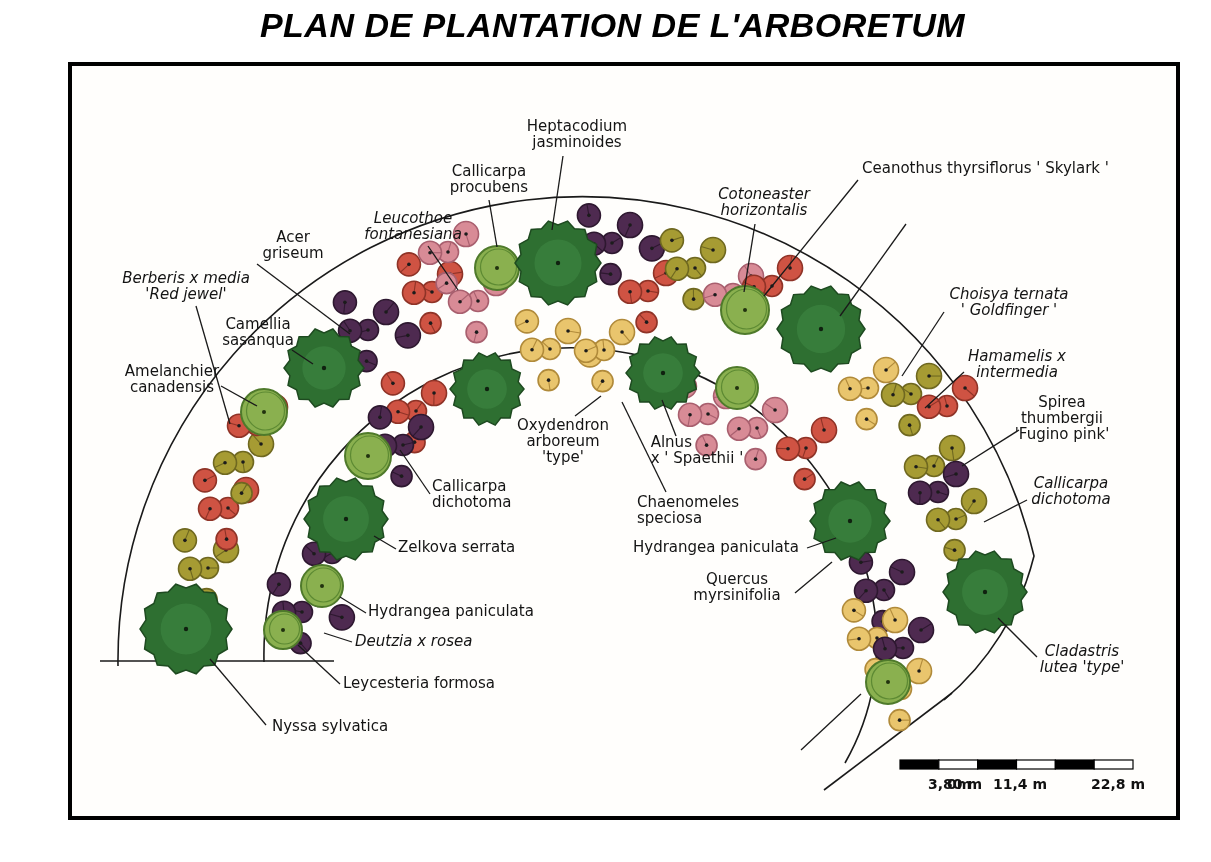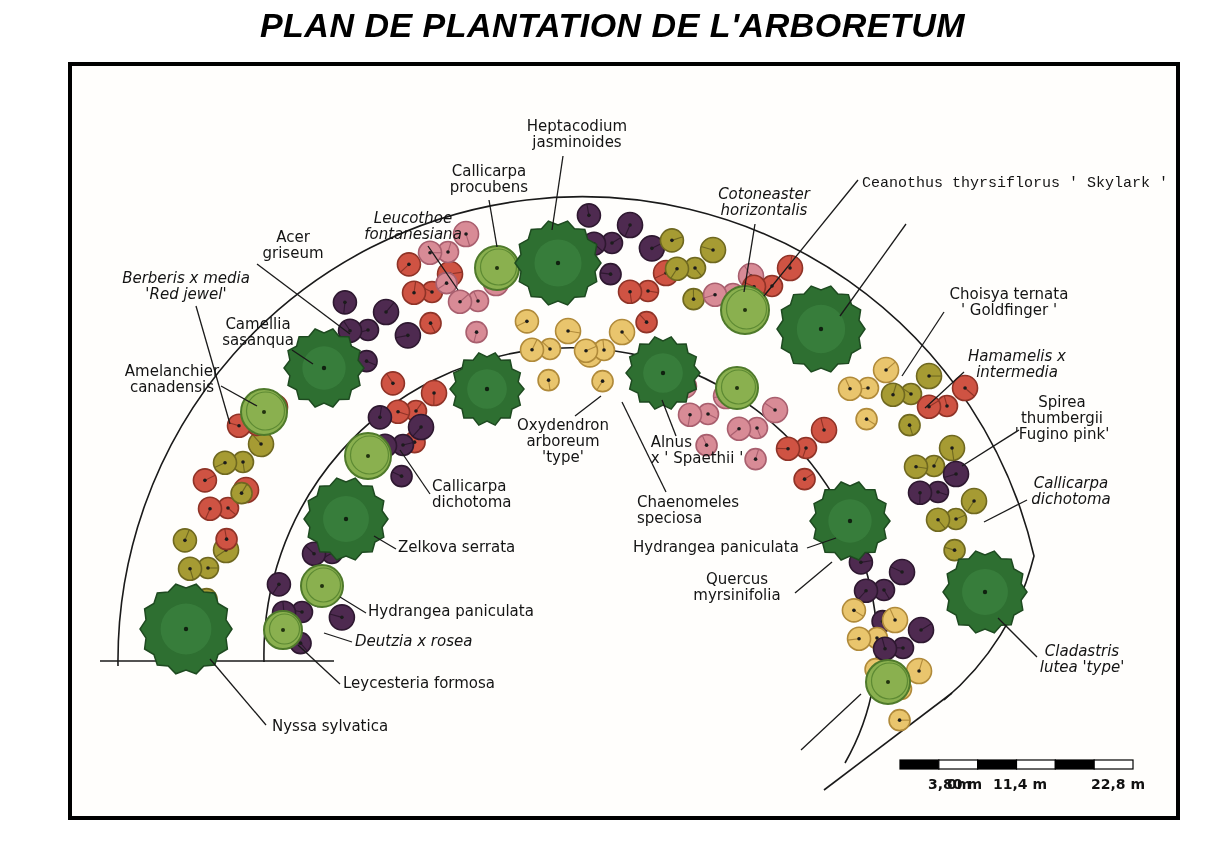--- a/index.html
+++ b/index.html
@@ -555,24 +555,24 @@
         <div>sasanqua</div>
       </div>
       <div class="plant-label" style="top: 363px; left: 172px; transform: translateX(-50%); text-align: center;">
         <div>Amelanchier</div>
         <div>canadensis</div>
       </div>
       <div class="plant-label script" style="top: 186px; left: 764px; transform: translateX(-50%); text-align: center;">
         <div>Cotoneaster</div>
         <div>horizontalis</div>
       </div>
-      <div class="plant-label" style="top: 176px; left: 862px; font-family: Liberation Mono, monospace;">
+      <div class="plant-label" style="top: 160px; left: 862px;">
         <div>Ceanothus thyrsiflorus ' Skylark '</div>
       </div>
-      <div class="plant-label" style="top: 286px; left: 1009px; transform: translateX(-50%); text-align: center;">
+      <div class="plant-label" style="top: 286px; left: 1009px; transform: translateX(-50%); text-align: center; font-style: italic;">
         <div>Choisya ternata</div>
         <div>' Goldfinger '</div>
       </div>
       <div class="plant-label script" style="top: 348px; left: 1017px; transform: translateX(-50%); text-align: center;">
         <div>Hamamelis x</div>
         <div>intermedia</div>
       </div>
       <div class="plant-label" style="top: 394px; left: 1062px; transform: translateX(-50%); text-align: center;">
         <div>Spirea</div>
         <div>thumbergii</div>

